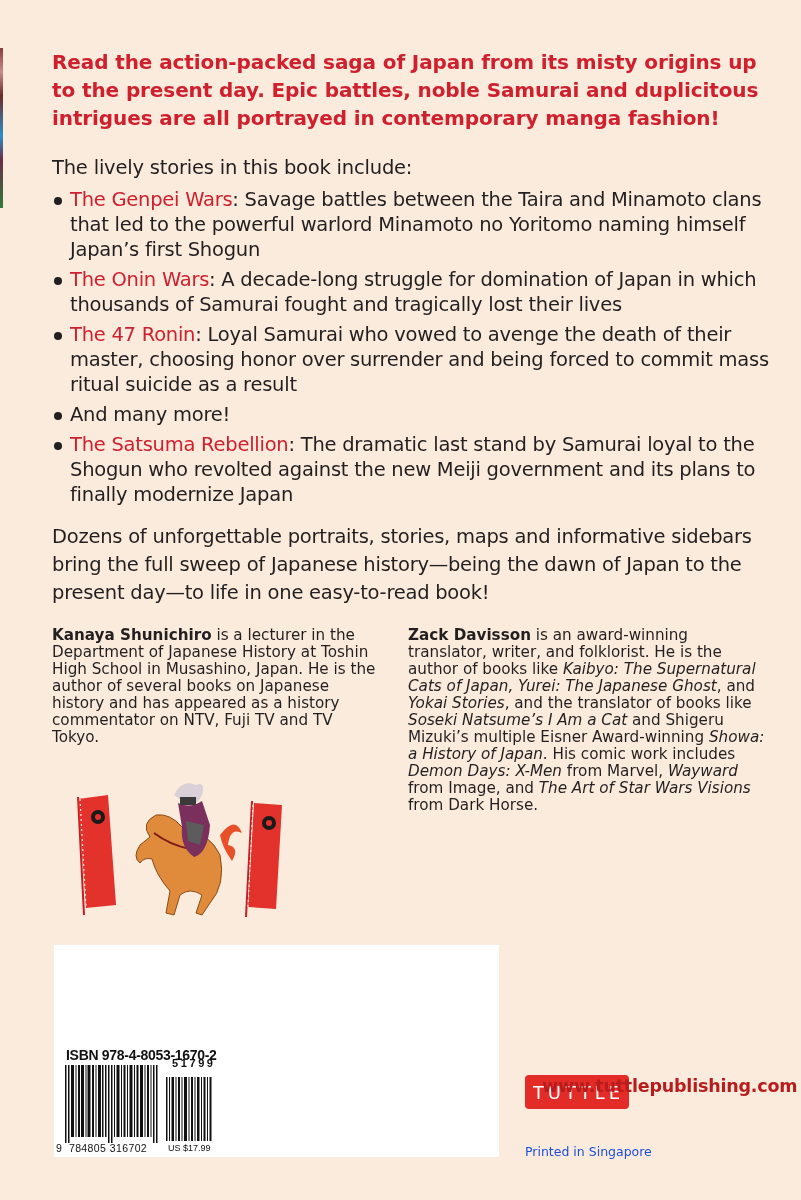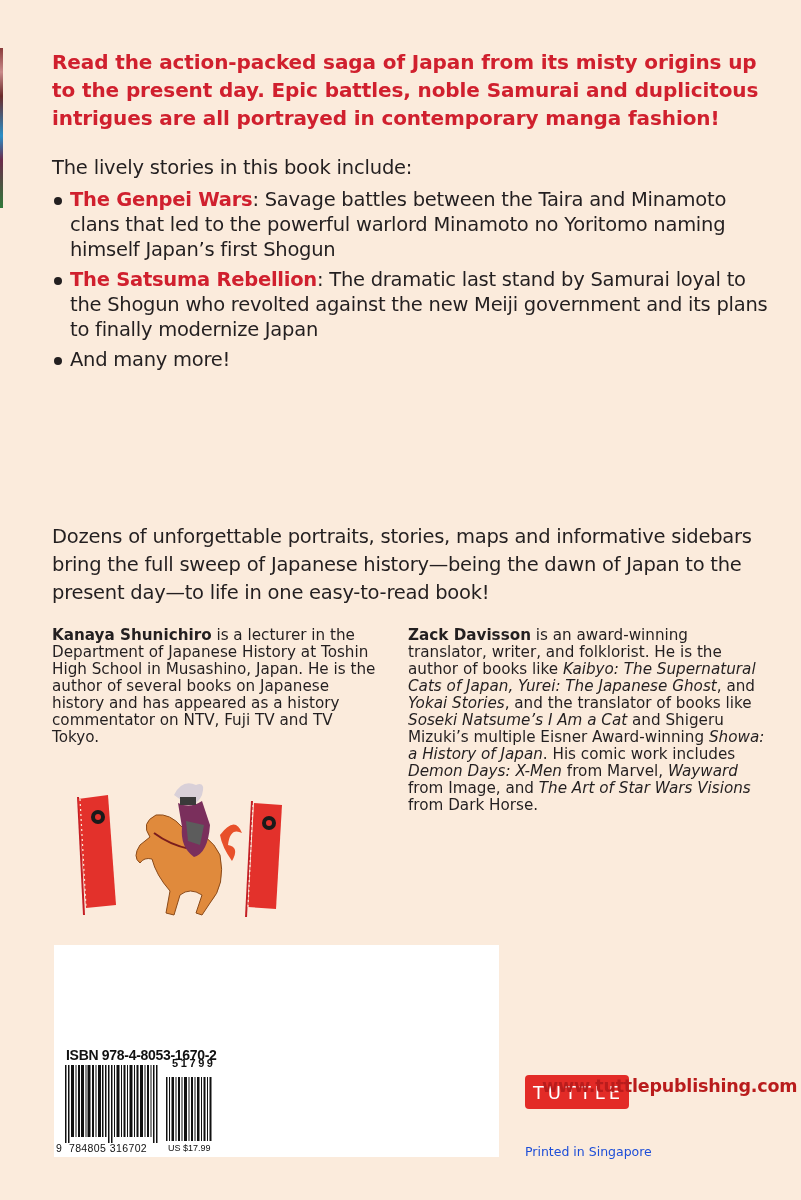--- a/index.html
+++ b/index.html
@@ -26,21 +26,21 @@
     position:absolute; left:52px; top:187px; width:720px; margin:0; padding:0; list-style:none;
   }
   .bullet {
     position:relative; padding-left:18px; margin-bottom:5px;
     font-size:19.5px; line-height:25px; letter-spacing:-0.25px;
   }
   .bullet .dot {
     position:absolute; left:2px; top:10px; width:8px; height:8px; border-radius:50%;
     background:#231f20;
   }
-  .bullet .title { color:#d0202e; font-weight:bold; }
+  .bullet .title { color:#d0202e; font-weight:normal; }
   .closing {
     position:absolute; left:52px; top:523px; width:720px;
     font-size:19.5px; line-height:28px; letter-spacing:-0.25px;
   }
   .bio {
     position:absolute; top:627px;
     font-size:15.2px; line-height:17px; letter-spacing:0px;
   }
   .bio-left { left:52px; width:330px; }
   .bio-right { left:408px; width:360px; }
@@ -93,24 +93,30 @@
 
 <div class="intro">Read the action-packed saga of Japan from its misty origins up to the present day. Epic battles, noble Samurai and duplicitous intrigues are all portrayed in contemporary manga fashion!</div>
 
 <div class="lead">The lively stories in this book include:</div>
 
 <ul class="bullets">
   <li class="bullet">
     <span class="dot"></span><span class="title">The Genpei Wars</span><span>: Savage battles between the Taira and Minamoto clans that led to the powerful warlord Minamoto no Yoritomo naming himself Japan’s first Shogun</span>
   </li>
   <li class="bullet">
+    <span class="dot"></span><span class="title">The Onin Wars</span><span>: A decade-long struggle for domination of Japan in which thousands of Samurai fought and tragically lost their lives</span>
+  </li>
+  <li class="bullet">
+    <span class="dot"></span><span class="title">The 47 Ronin</span><span>: Loyal Samurai who vowed to avenge the death of their master, choosing honor over surrender and being forced to commit mass ritual suicide as a result</span>
+  </li>
+  <li class="bullet">
+    <span class="dot"></span><span>And many more!</span>
+  </li>
+  <li class="bullet">
     <span class="dot"></span><span class="title">The Satsuma Rebellion</span><span>: The dramatic last stand by Samurai loyal to the Shogun who revolted against the new Meiji government and its plans to finally modernize Japan</span>
-  </li>
-  <li class="bullet">
-    <span class="dot"></span><span>And many more!</span>
   </li>
 </ul>
 
 <div class="closing">Dozens of unforgettable portraits, stories, maps and informative sidebars bring the full sweep of Japanese history—being the dawn of Japan to the present day—to life in one easy-to-read book!</div>
 
 <div class="bio bio-left">
   <b>Kanaya Shunichiro</b><span> is a lecturer in the Department of Japanese History at Toshin High School in Musashino, Japan. He is the author of several books on Japanese history and has appeared as a history commentator on NTV, Fuji TV and TV Tokyo.</span>
 </div>
 
 <div class="bio bio-right">

